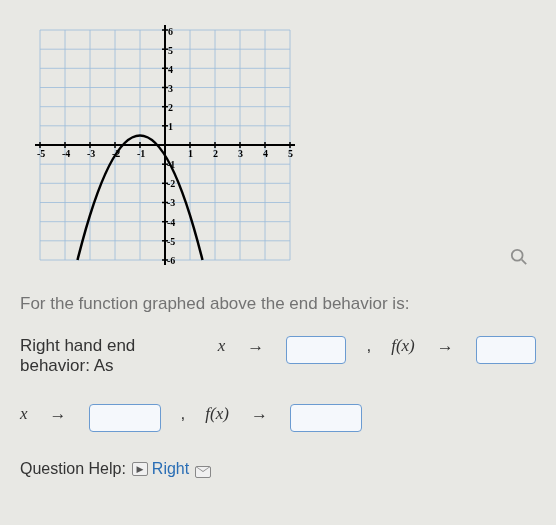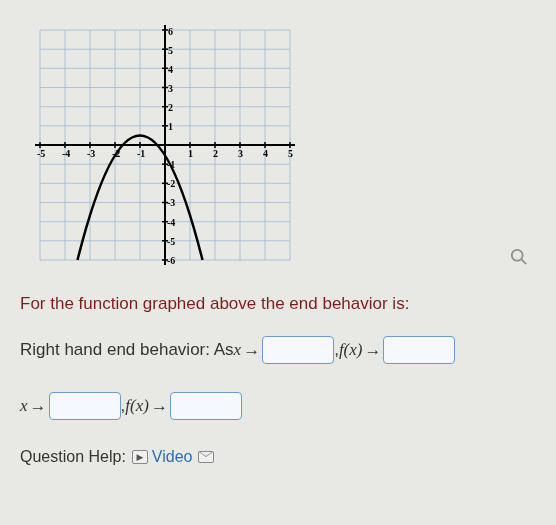--- a/index.html
+++ b/index.html
@@ -10,29 +10,28 @@
       height: 525px;
       padding: 10px 20px;
       color: #333;
     }
     .graph-container {
       margin: 10px 0 20px 10px;
       position: relative;
     }
     .prompt-text {
       font-size: 17px;
-      color: #7f1d1d;
+      color: #737373;
       margin: 18px 0 22px 0;
     }
     .behavior-row {
       display: flex;
-      align-items: center;
       font-size: 17px;
       margin-bottom: 28px;
-      gap: 0;
+      gap: 20px;
     }
     .behavior-row .math {
       font-family: 'Times New Roman', serif;
       font-style: italic;
     }
     .arrow {
       font-family: serif;
       margin: 0 2px;
     }
     .input-box {
@@ -40,21 +39,21 @@
       background: #f5f8fc;
       border-radius: 4px;
       width: 72px;
       height: 28px;
       display: inline-block;
       vertical-align: middle;
     }
     .help-row {
       font-size: 16px;
       display: flex;
-      align-items: center;
+      align-items: flex-end;
       gap: 6px;
     }
     .help-link {
       color: #2a6eb5;
       display: inline-flex;
       align-items: center;
       gap: 4px;
       cursor: pointer;
     }
     .icon-box {
@@ -216,18 +215,18 @@
   <span>, </span>
   <span class="math">f(x)</span>
   <span class="arrow">→</span>
   <span class="input-box"></span>
 </div>
 
 <div class="help-row">
   <span>Question Help:</span>
   <span class="help-link">
     <span class="icon-box">▶</span>
-    <span>Video</span>
+    <span>Right</span>
   </span>
   <span class="help-link">
     <span class="mail-icon"></span>
   </span>
 </div>
 
 </body></html>

